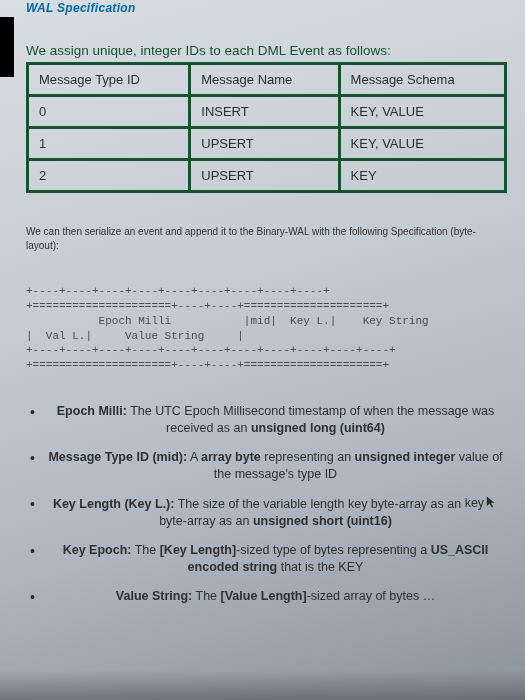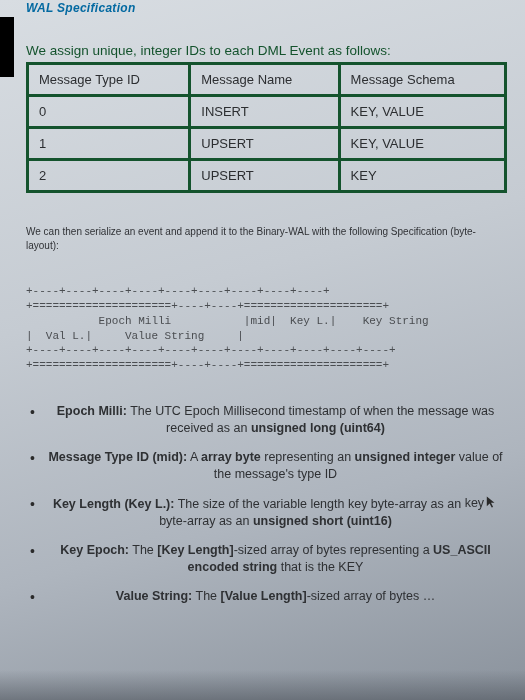--- a/index.html
+++ b/index.html
@@ -155,21 +155,21 @@
     </li>
     <li>
       <span class="b">Message Type ID (mid):</span><span> A </span><span class="b">array byte</span><span> representing an </span><span class="b">unsigned integer</span><span> value of the message's type ID</span>
     </li>
     <li>
       <span class="b">Key Length (Key L.):</span><span> The size of the variable length key byte-array as an </span><span>key<span class="cursor"><svg width="14" height="14" viewBox="0 0 20 20">
               <path d="M4 2 L4 16 L8 12 L11 18 L13 17 L10 11 L15 11 Z" fill="#2a2a2a"></path>
             </svg></span>byte-array as an </span><span class="b">unsigned short (uint16)</span>
     </li>
     <li>
-      <span class="b">Key Epoch:</span><span> The </span><span class="b">[Key Length]</span><span>-sized array of bytes representing a </span><span class="b">US_ASCII encoded string</span><span> that is the KEY</span>
+      <span class="b">Key Epoch:</span><span> The </span><span class="b">[Key Length]</span><span>-sized type of bytes representing a </span><span class="b">US_ASCII encoded string</span><span> that is the KEY</span>
     </li>
     <li>
       <span class="b">Value String:</span><span> The </span><span class="b">[Value Length]</span><span>-sized array of bytes …</span>
     </li>
   </ul>
 </div>
 
 <div class="fade"></div>
 
 </body></html>

